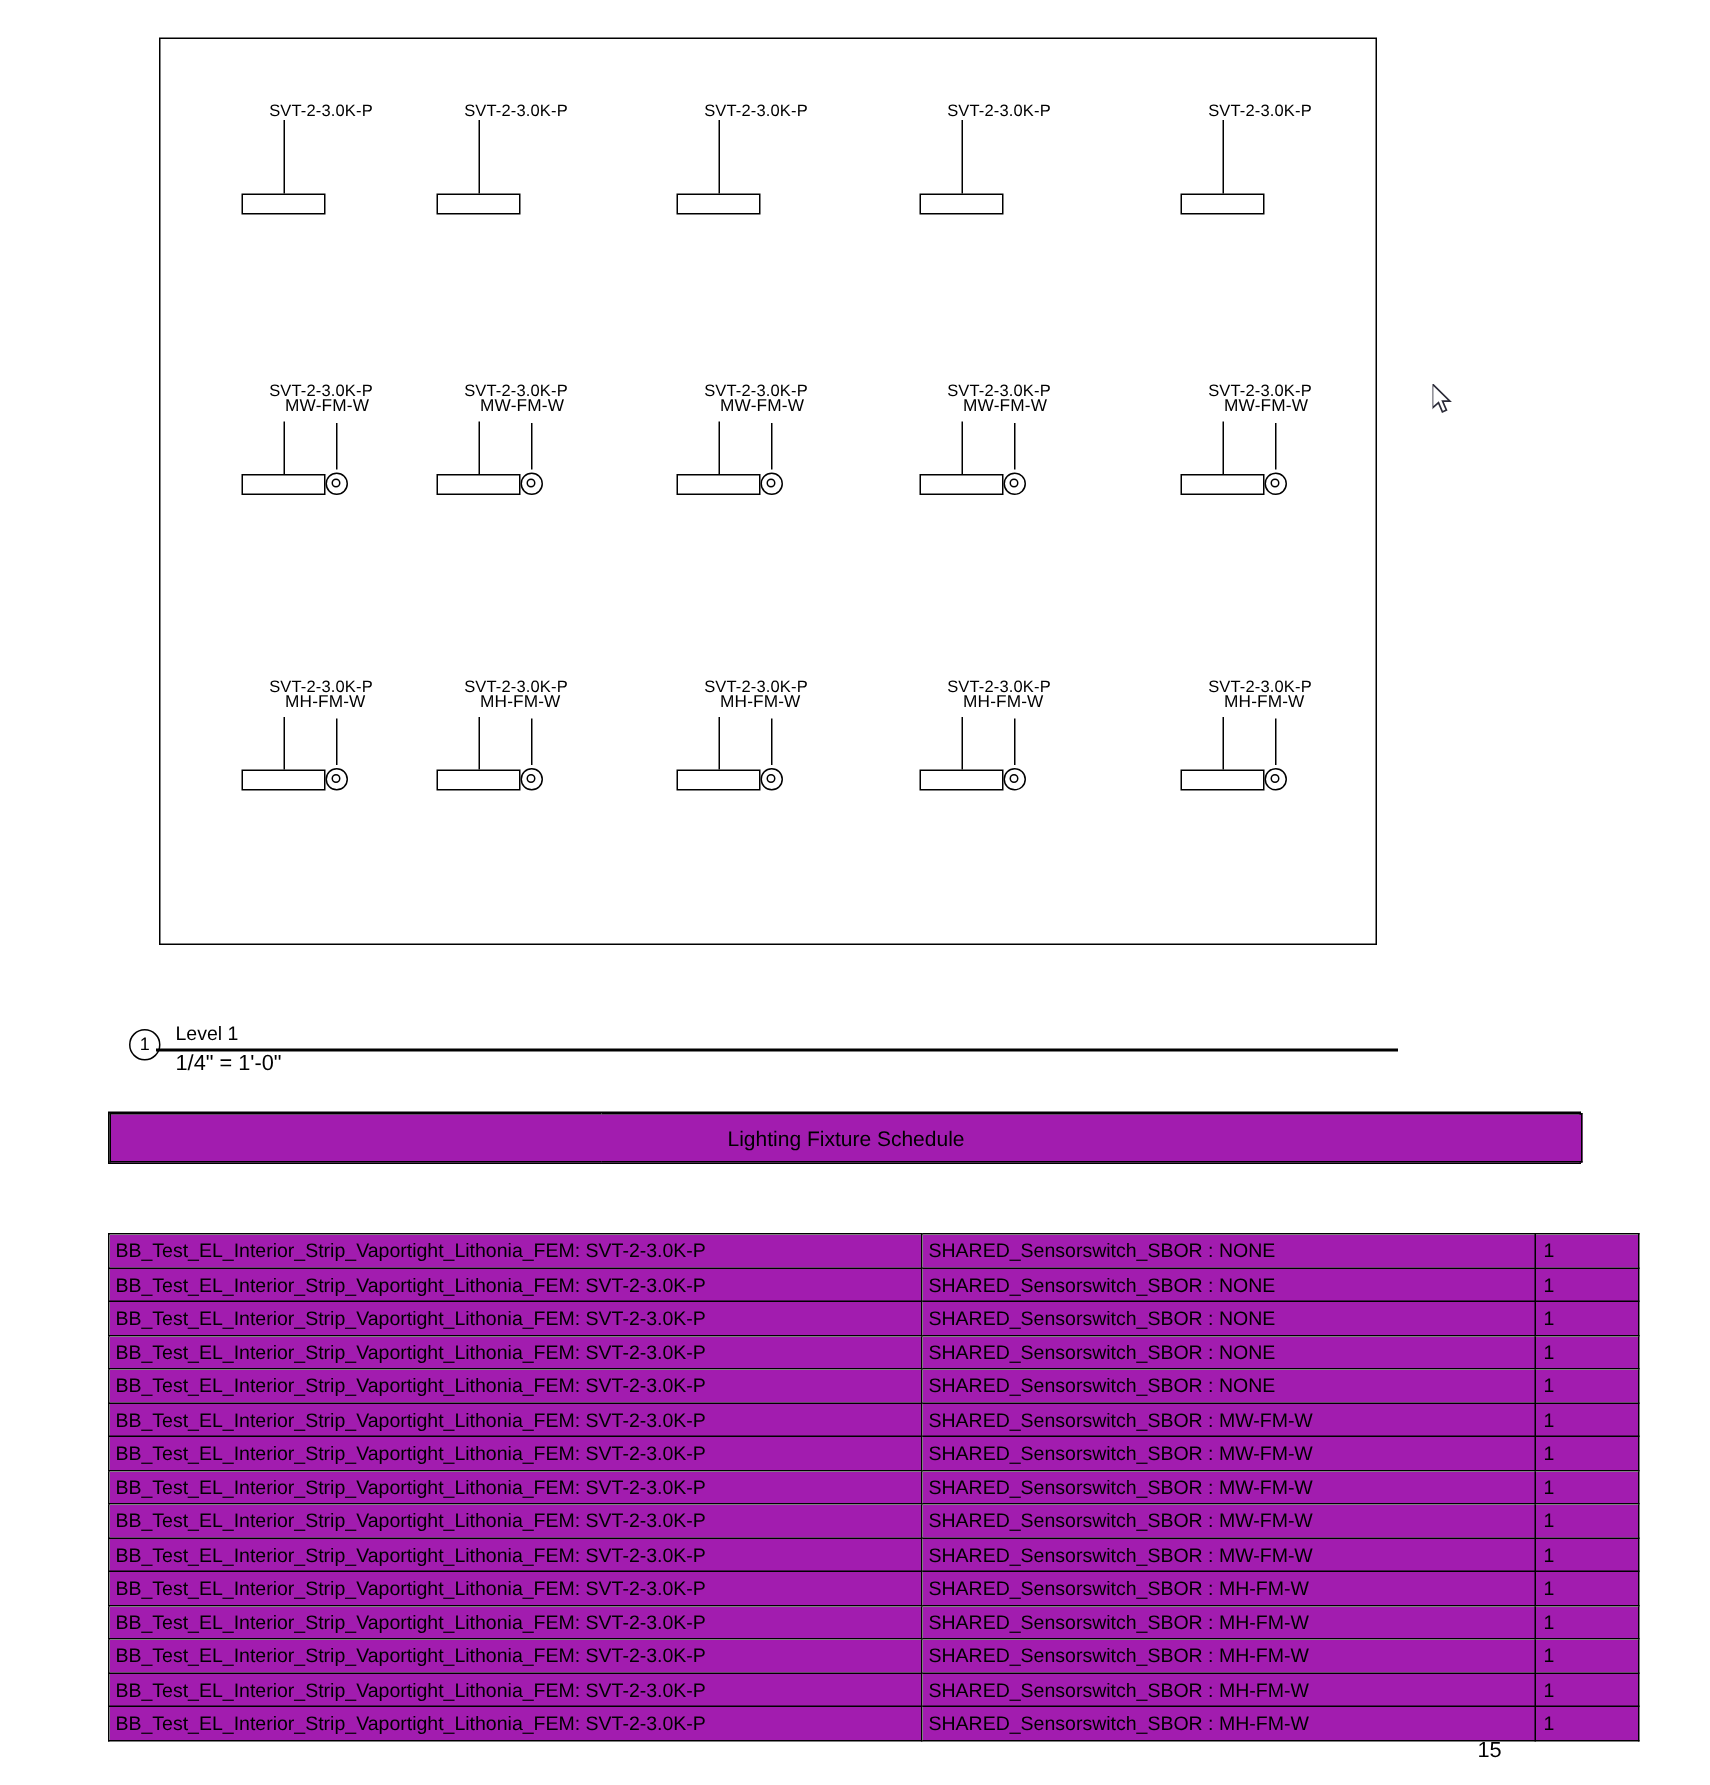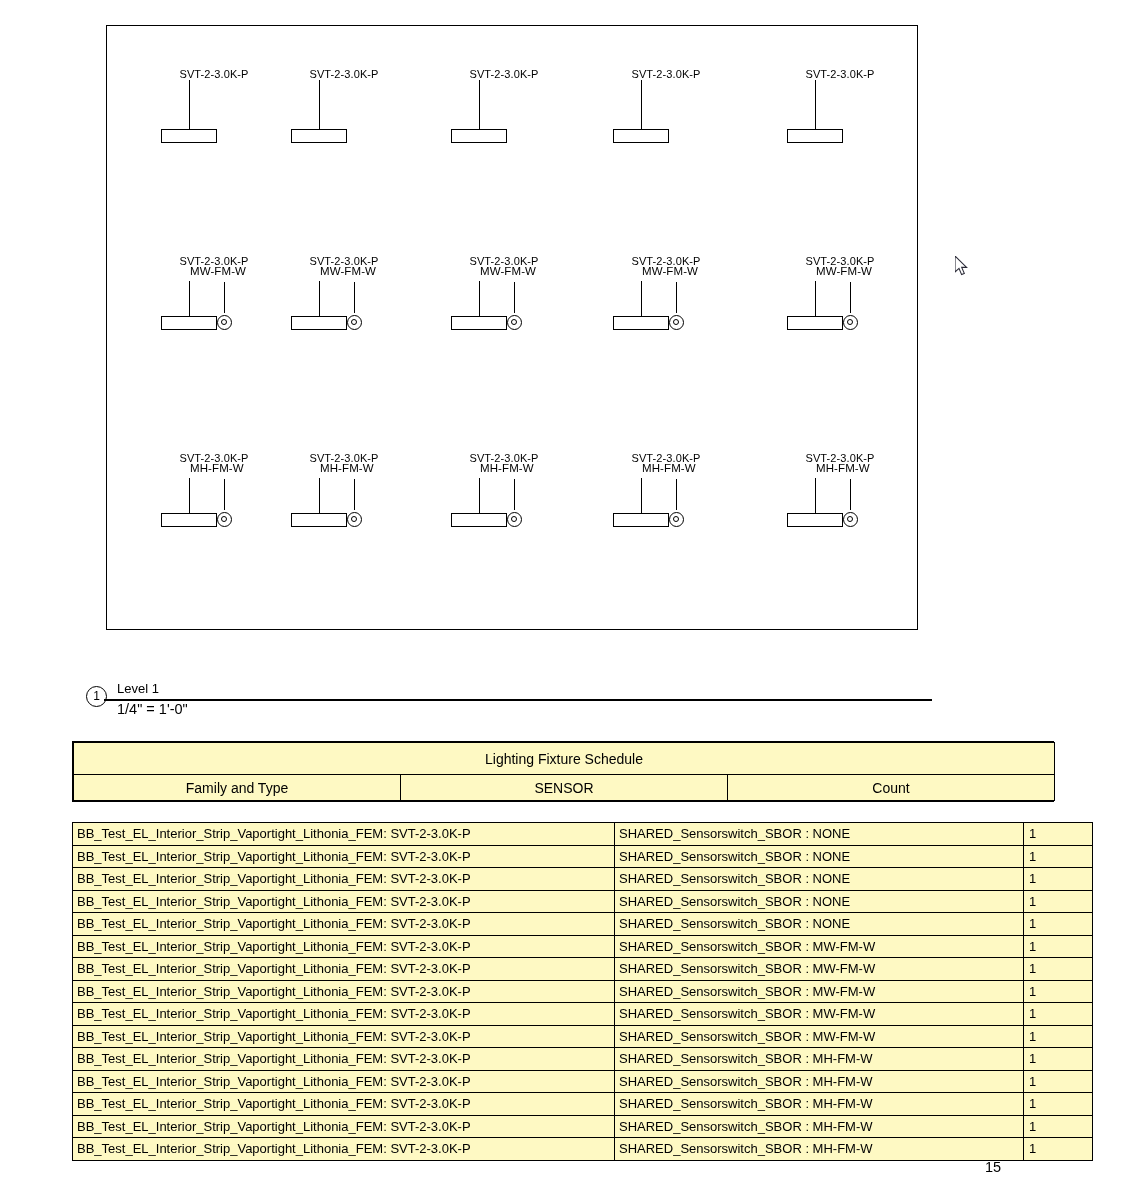--- a/index.html
+++ b/index.html
@@ -179,21 +179,21 @@
     width: 982px;
     table-layout: fixed;
   }
   table.sched td, table.sched th {
     border: 1.2px solid #000;
     font-weight: normal;
     font-size: 14px;
     padding: 0;
     height: 22.5px;
     box-sizing: border-box;
-    background: #fef9c3;
+    background: #a21caf;
   }
   .sched-title-cell {
     text-align: center;
     height: 32px !important;
     font-size: 14.5px;
   }
   .sched-col-head {
     text-align: center;
     height: 26px !important;
     font-size: 14.5px;
@@ -353,25 +353,20 @@
   <div id="view-title-scale">1/4" = 1'-0"</div>
 </div>
 
 <div id="schedule">
   <div id="schedule-head">
     <table class="sched">
       <tbody>
           <tr>
         <td class="sched-title-cell" colspan="3">Lighting Fixture Schedule</td>
       </tr>
-      <tr>
-        <td class="sched-col-head col-family">Family and Type</td>
-        <td class="sched-col-head col-sensor">SENSOR</td>
-        <td class="sched-col-head col-count">Count</td>
-      </tr>
     </tbody>
       </table>
   </div>
 
   <div id="schedule-body">
     <table class="sched">
       <tbody id="schedule-rows">
           <tr>
             <td class="col-family">BB_Test_EL_Interior_Strip_Vaportight_Lithonia_FEM: SVT-2-3.0K-P</td>
             <td class="col-sensor">SHARED_Sensorswitch_SBOR : NONE</td>

